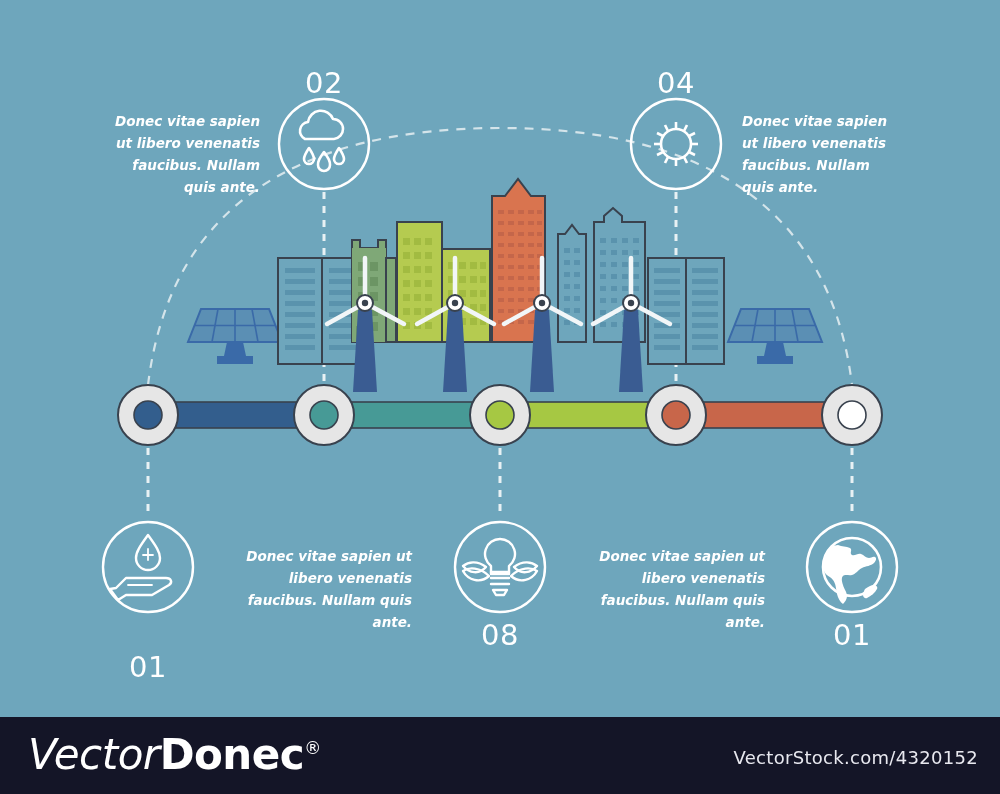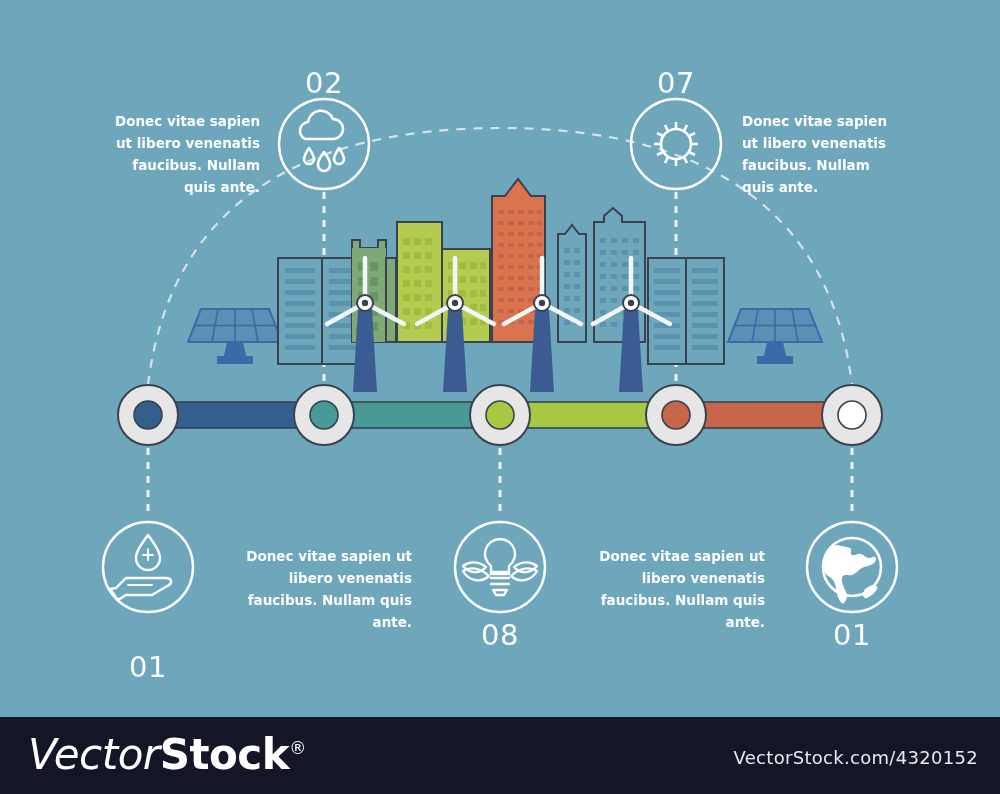--- a/index.html
+++ b/index.html
@@ -41,20 +41,21 @@
     width: 90px;
     font-family: "DejaVu Sans", sans-serif;
   }
   .step-desc {
     position: absolute;
     color: #ffffff;
     font-size: 13.5px;
     line-height: 1.62;
     font-weight: 700;
     font-family: "DejaVu Sans", sans-serif;
+    font-style: italic;
   }
   .desc-right { text-align: right; }
   .desc-left  { text-align: left; }
 
   
   #footer {
     position: absolute;
     left: 0;
     top: 717px;
     width: 1000px;
@@ -512,29 +513,29 @@
                                    c 2 0 4 -2 6 -1 c 2 1 1 4 -1 6 c -3 3 -8 3 -12 5 c -4 2 -6 6 -10 7
                                    c -3 1 -7 -1 -9 1 c -2 2 -1 6 0 9 c 1 4 4 7 4 11 c 0 3 -2 6 -4 8
                                    c -3 -2 -5 -6 -6 -10 c -1 -5 -1 -10 -4 -14 c -2 -3 -6 -4 -8 -7
                                    c -2 -3 -2 -7 -2 -11 c 0 -6 6 -11 9 -16 Z"></path>
           <path fill="#ffffff" d="M 865 589 c 3 -2 6 -4 9 -4 c 2 0 4 2 3 4 c -2 4 -6 7 -10 9 c -2 1 -4 -1 -4 -3 c 0 -2 1 -4 2 -6 Z"></path>
         </g>
       </g>
     </svg>
 
     <div class="step-num" style="left:279px; top:66px;">02</div>
-    <div class="step-num" style="left:631px; top:66px;">07</div>
+    <div class="step-num" style="left:631px; top:66px;">04</div>
     <div class="step-num" style="left:103px; top:650px;">01</div>
     <div class="step-num" style="left:455px; top:618px;">08</div>
     <div class="step-num" style="left:807px; top:618px;">01</div>
 
     <div class="step-desc desc-right" style="left:96px; top:111px; width:164px;">Donec vitae sapien ut libero venenatis faucibus. Nullam quis ante.</div>
     <div class="step-desc desc-left" style="left:742px; top:111px; width:164px;">Donec vitae sapien ut libero venenatis faucibus. Nullam quis ante.</div>
     <div class="step-desc desc-right" style="left:222px; top:546px; width:190px;">Donec vitae sapien ut libero venenatis faucibus. Nullam quis ante.</div>
     <div class="step-desc desc-right" style="left:575px; top:546px; width:190px;">Donec vitae sapien ut libero venenatis faucibus. Nullam quis ante.</div>
   </div>
 
   <div id="footer">
-    <div id="wm-logo"><span class="vector">Vector</span><span class="stock">Stock</span><span class="reg">®</span></div>
+    <div id="wm-logo"><span class="vector">Vector</span><span class="stock">Donec</span><span class="reg">®</span></div>
     <div id="wm-url">VectorStock.com/4320152</div>
   </div>
 
 </div>
 
 </body></html>

